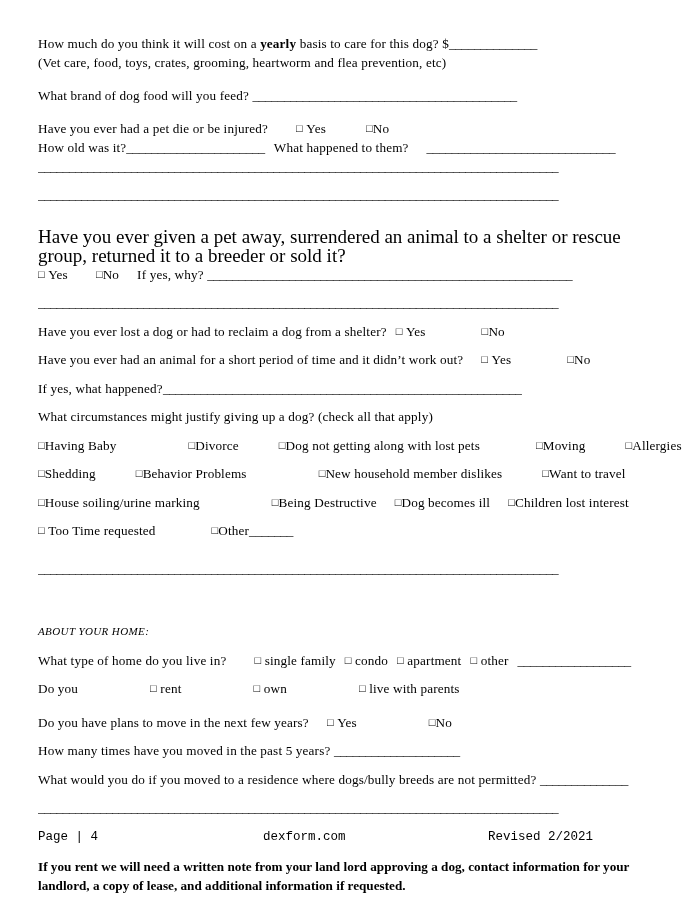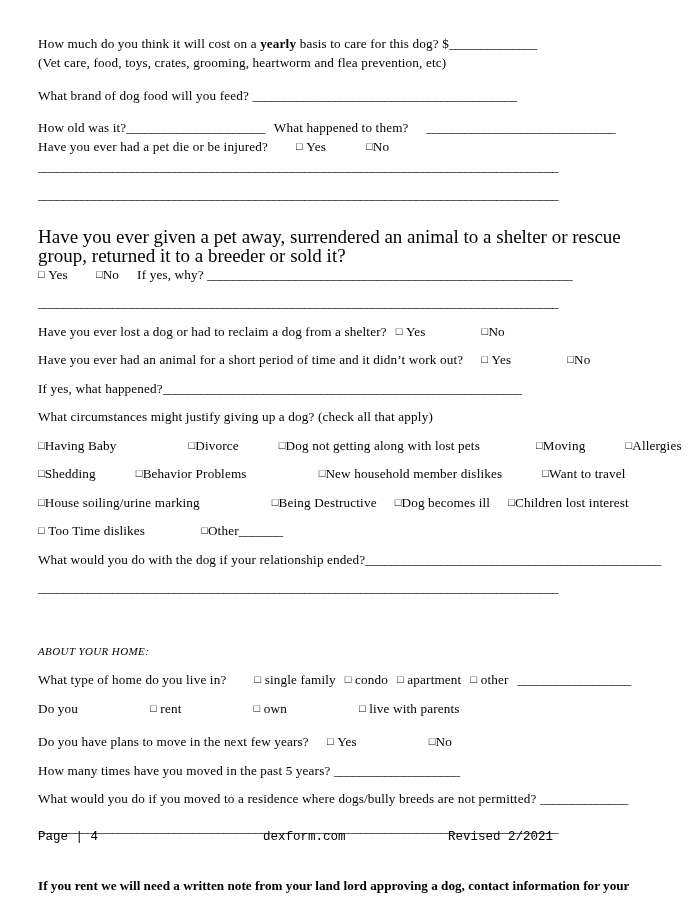--- a/index.html
+++ b/index.html
@@ -70,21 +70,21 @@
     top: 830px;
     width: 620px;
     font-family: Liberation Mono, monospace;
     font-size: 12.5px;
     display: flex;
     flex-direction: row;
     align-items: flex-end;
   }
   .footer .f-left { width: 225px; }
   .footer .f-mid { width: 185px; }
-  .footer .f-right { flex: 1; }
+  .footer .f-right { flex: 1; margin-left: 40px; }
   .sect-head {
     font-size: 11px;
     line-height: 19.5px;
     letter-spacing: 0.4px;
     font-style: italic;
   }
 </style>
 </head>
 <body>
 
@@ -96,26 +96,26 @@
   <div class="line tight">(Vet care, food, toys, crates, grooming,  heartworm and flea prevention,  etc)</div>
 
   <div class="gap-md"></div>
 
   <div class="line">
     <span>What brand of dog food will  you feed?  </span><span class="blank">__________________________________________</span>
   </div>
 
   <div class="gap-md"></div>
 
+  <div class="line">
+    <span>Have you ever had a pet die or be injured?</span><span class="sp3"></span><span class="cb">□</span>&nbsp;<span>Yes</span><span class="sp4"></span><span class="cb">□</span><span>No</span>
+  </div>
   <div class="line tight">
     <span>How old was it?</span><span class="blank">______________________</span><span class="sp1"></span><span>What happened to them?</span><span class="sp2"></span><span class="blank">______________________________</span>
   </div>
-  <div class="line">
-    <span>Have you ever had a pet die or be injured?</span><span class="sp3"></span><span class="cb">□</span>&nbsp;<span>Yes</span><span class="sp4"></span><span class="cb">□</span><span>No</span>
-  </div>
   <div class="rule">____________________________________________________________________________________</div>
   <div class="gap-sm"></div>
   <div class="rule">____________________________________________________________________________________</div>
 
   <div class="gap-lg"></div>
 
   <div class="wrapline">Have you ever given  a pet away, surrendered  an animal  to a shelter  or rescue group, returned  it to a breeder or sold it?</div>
   <div class="line">
     <span class="cb">□</span>&nbsp;<span>Yes</span><span class="sp3"></span><span class="cb">□</span><span>No</span><span class="sp2"></span><span>If yes, why?  </span><span class="blank">__________________________________________________________</span>
   </div>
@@ -158,28 +158,25 @@
 
   <div class="gap-sm"></div>
 
   <div class="line">
     <span class="cb">□</span><span>House soiling/urine  marking</span><span class="sp6"></span><span class="cb">□</span><span>Being  Destructive</span><span class="sp2"></span><span class="cb">□</span><span>Dog becomes ill</span><span class="sp2"></span><span class="cb">□</span><span>Children  lost interest</span>
   </div>
 
   <div class="gap-sm"></div>
 
   <div class="line">
-    <span class="cb">□</span>&nbsp;<span>Too Time  dislikes</span><span class="sp5"></span><span class="cb">□</span><span>Other</span><span class="blank">_______</span>
-  </div>
-
-  <div class="gap-sm"></div>
-
-  <div class="line">
-    <span>What would  you do with the dog if your relationship  ended?</span><span class="blank">_______________________________________________</span>
-  </div>
+    <span class="cb">□</span>&nbsp;<span>Too Time  requested</span><span class="sp5"></span><span class="cb">□</span><span>Other</span><span class="blank">_______</span>
+  </div>
+
+  <div class="gap-sm"></div>
+
   <div class="gap-sm"></div>
   <div class="rule">____________________________________________________________________________________</div>
 
   <div class="gap-xl"></div>
   <div class="gap-md"></div>
 
   <div class="sect-head">ABOUT  YOUR HOME:</div>
 
   <div class="gap-sm"></div>
 

